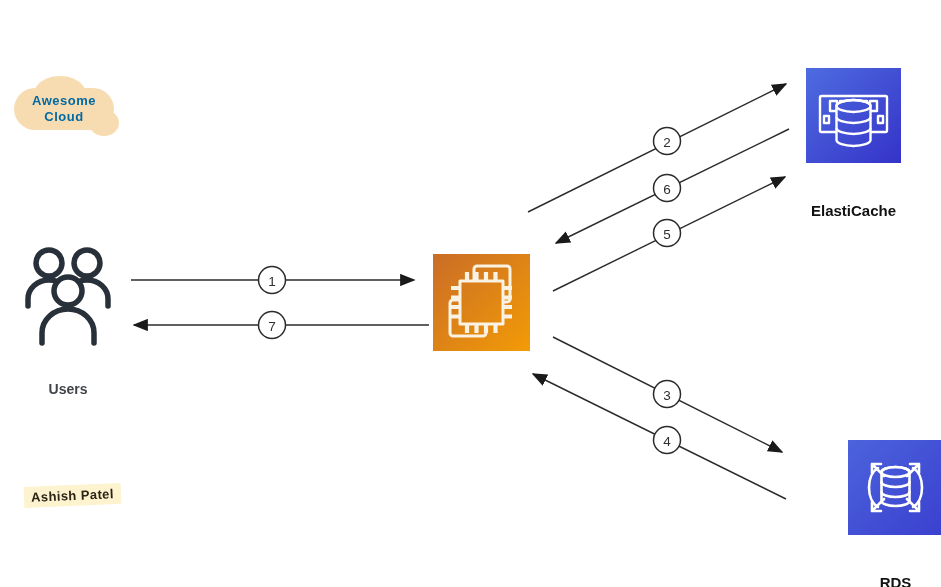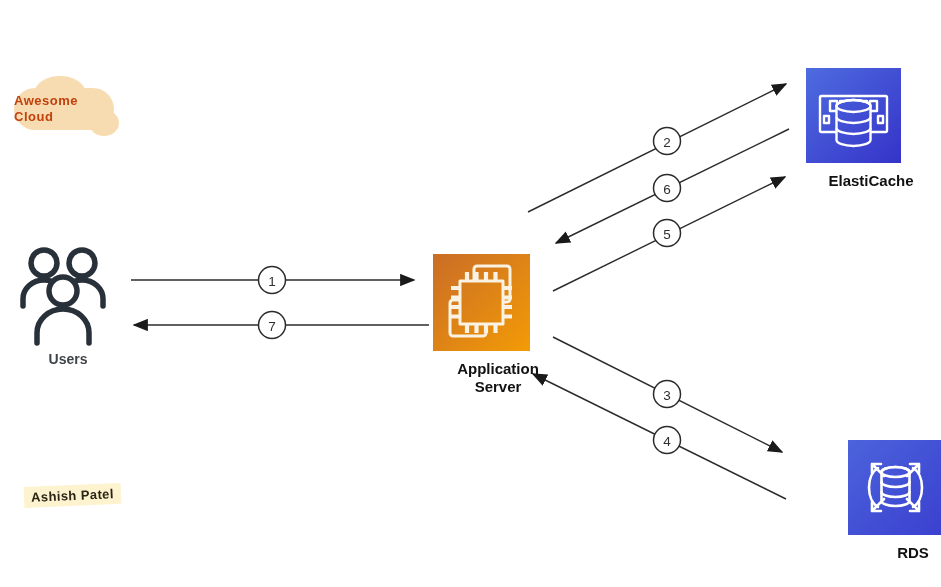--- a/index.html
+++ b/index.html
@@ -19,32 +19,32 @@
   }
   .cloud-blob .blob::before{
     content:'';position:absolute;width:52px;height:36px;border-radius:50%;
     background:inherit;top:-12px;left:20px;
   }
   .cloud-blob .blob::after{
     content:'';position:absolute;width:30px;height:26px;border-radius:50%;
     background:inherit;top:22px;right:-5px;
   }
   .cloud-blob .cloud-text{
-    position:absolute;left:0;top:13px;width:100%;
-    font-size:13px;font-weight:bold;line-height:1.25;color:#c2410c;
+    position:absolute;left:0;top:13px;width:100%;text-align:center;
+    font-size:13px;font-weight:bold;line-height:1.25;color:#0369a1;
     letter-spacing:0.5px;
   }
   .author-tag{
     left:24px;top:485px;background:var(--author-bg,#fdf3cf);
     padding:3px 7px;font-size:13px;font-weight:bold;color:#2b2416;
     transform:rotate(-2.5deg);letter-spacing:0.4px;
   }
 
   
-  .node{display:flex;flex-direction:column;align-items:flex-start;}
+  .node{display:flex;flex-direction:column;align-items:center;gap:30px;}
   .node .tile{display:block;}
   .node-label{
     margin-top:9px;text-align:center;font-weight:bold;font-size:15px;
     line-height:1.2;color:#111;white-space:pre-line;width:130px;
   }
   .users-node{left:16px;top:246px;width:104px;}
   .users-label{margin-top:5px;font-weight:bold;font-size:14px;color:#3f4449;width:104px;}
   .app-node{left:433px;top:254px;width:97px;}
   .cache-node{left:806px;top:68px;width:95px;}
   .rds-node{left:848px;top:440px;width:95px;}
@@ -101,21 +101,20 @@
           <rect x="17" y="46" width="36" height="36" rx="3"></rect>
           <rect x="27" y="27" width="43" height="43" fill="url(#gradOrange)"></rect>
           <g stroke-width="4.2">
             <path d="M34 26 V18 M43.5 26 V18 M53 26 V18 M62.5 26 V18"></path>
             <path d="M34 71 V79 M43.5 71 V79 M53 71 V79 M62.5 71 V79"></path>
             <path d="M26 34 H18 M26 43.5 H18 M26 53 H18 M26 62.5 H18"></path>
             <path d="M71 34 H79 M71 43.5 H79 M71 53 H79 M71 62.5 H79"></path>
           </g>
         </g>
       </svg>
-      <div class="node-label">Application Server</div>
     </div>
 
     <div class="abs node cache-node">
       <svg class="tile" width="95" height="95" viewBox="0 0 95 95">
         <defs>
           <linearGradient id="gradBlue1" gradientUnits="userSpaceOnUse" x1="0" y1="0" x2="95" y2="95">
             <stop offset="0" style="stop-color:var(--cache1,#4e6ce0)"></stop>
             <stop offset="1" style="stop-color:var(--cache2,#3533c8)"></stop>
           </linearGradient>
         </defs>

